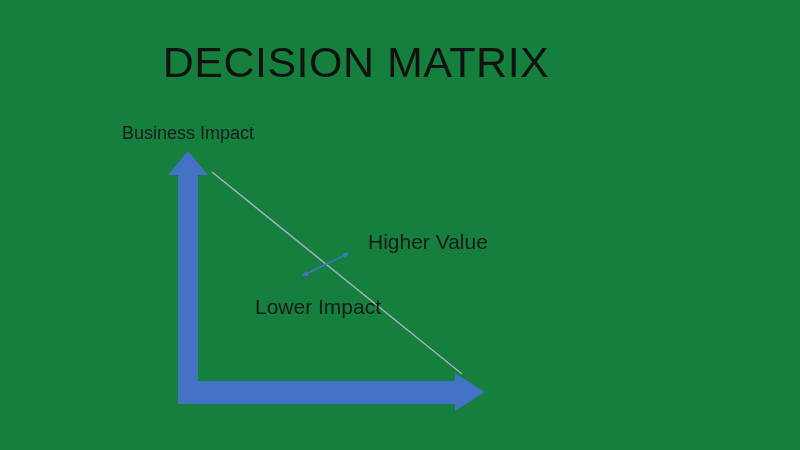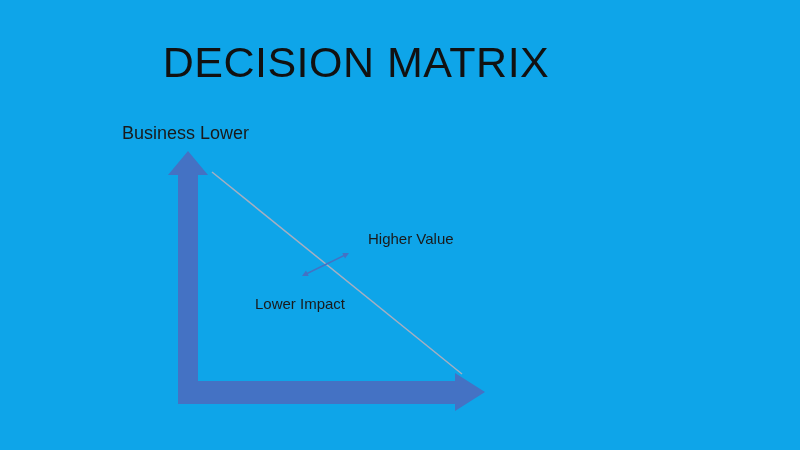--- a/index.html
+++ b/index.html
@@ -6,21 +6,21 @@
   html, body { width: 800px; height: 450px; overflow: hidden; }
   body {
     background: #ffffff;
     font-family: "Liberation Sans", sans-serif;
     color: #1a1a1a;
   }
   .slide {
     position: relative;
     width: 800px;
     height: 450px;
-    background: #0ea5e9;
+    background: #15803d;
   }
   .slide-title {
     position: absolute;
     left: 0;
     top: 38px;
     width: 712px;
     text-align: center;
     font-size: 43px;
     font-weight: 300;
     letter-spacing: 0.5px;
@@ -37,21 +37,21 @@
   .axis-label {
     position: absolute;
     font-size: 18px;
     color: #1a1a1a;
     white-space: nowrap;
   }
   .y-axis-label { left: 122px; top: 123px; }
   .x-axis-label { left: 491px; top: 382px; }
   .region-label {
     position: absolute;
-    font-size: 15px;
+    font-size: 21px;
     color: #1a1a1a;
     white-space: nowrap;
   }
   .higher-value-label { left: 368px; top: 230px; }
   .lower-value-label  { left: 255px; top: 295px; }
 </style>
 </head>
 <body>
 
 <div class="slide">
@@ -66,20 +66,20 @@
 
     <line x1="212" y1="172" x2="462" y2="374" stroke-width="1.5" stroke="#A6AFC0"></line>
 
     <g>
       <line x1="304" y1="275" x2="347" y2="254" stroke-width="1.4" stroke="#4472C4"></line>
       <polygon points="349,253 345.0,258.4 342.3,253.1" fill="#4472C4"></polygon>
       <polygon points="302,276 308.7,275.9 306.0,270.6" fill="#4472C4"></polygon>
     </g>
   </svg>
 
-  <div class="axis-label y-axis-label">Business Lower</div>
+  <div class="axis-label y-axis-label">Business Impact</div>
 
 
   <div class="region-label higher-value-label">Higher Value</div>
 
   <div class="region-label lower-value-label">Lower Impact</div>
 
 </div>
 
 </body></html>

